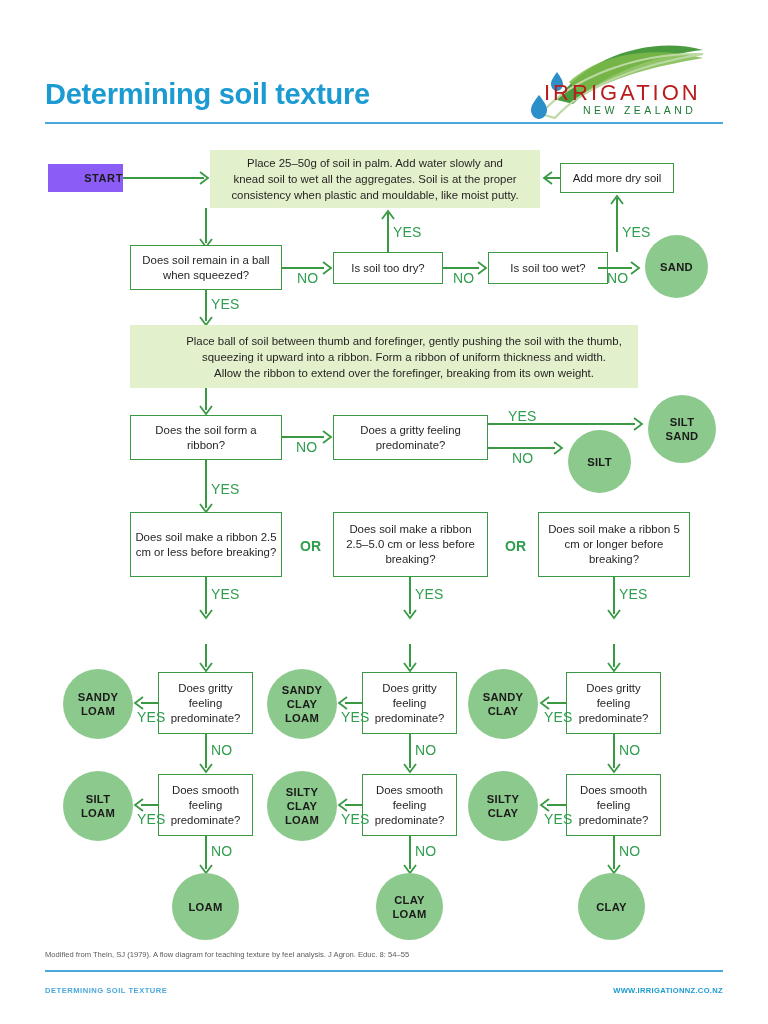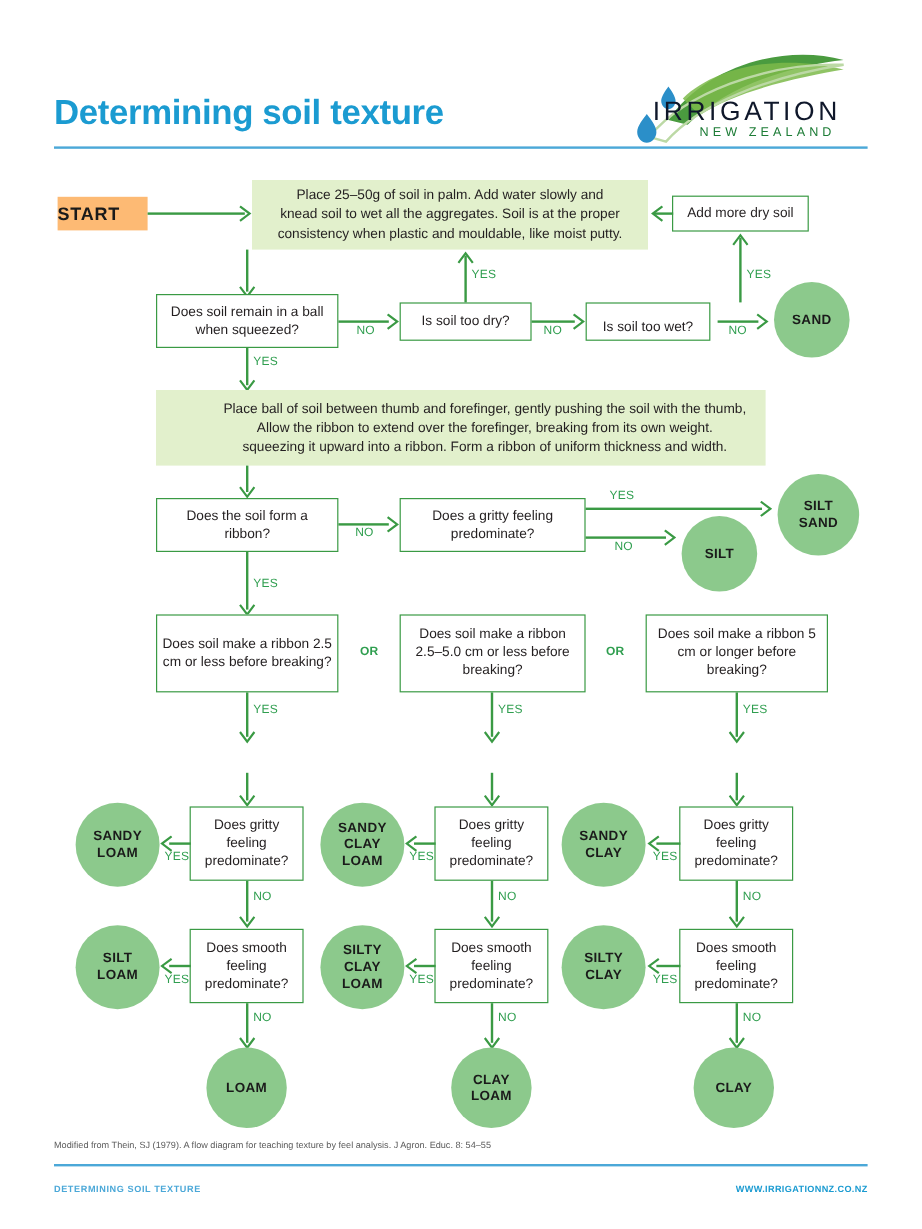--- a/index.html
+++ b/index.html
@@ -46,21 +46,21 @@
     top: 38px;
     width: 208px;
     height: 82px;
   }
   .logo-word {
     position: absolute;
     left: 27px;
     top: 42px;
     font-size: 22px;
     letter-spacing: 3.0px;
-    color: #0f172a;
+    color: #b91c1c;
     font-weight: 400;
     white-space: nowrap;
   }
   .logo-sub {
     position: absolute;
     left: 66px;
     top: 66px;
     font-size: 10.5px;
     letter-spacing: 3.4px;
     color: #1d7c36;
@@ -91,28 +91,28 @@
     line-height: 16px;
     text-align: center;
     display: flex;
     align-items: center;
     justify-content: center;
     padding: 3px 8px;
   }
   .startbox {
     position: absolute;
     box-sizing: border-box;
-    background: #fdba74;
+    background: #8b5cf6;
     color: #1a1a1a;
-    font-size: 15px;
+    font-size: 11px;
     font-weight: bold;
     letter-spacing: 0.6px;
     display: flex;
     align-items: center;
-    justify-content: flex-start;
+    justify-content: flex-end;
   }
   .circle {
     position: absolute;
     box-sizing: border-box;
     border-radius: 50%;
     background: #8cc98c;
     color: #1a1a1a;
     font-size: 11.2px;
     font-weight: bold;
     line-height: 14px;
@@ -124,21 +124,21 @@
   }
 
   
   .ln {
     position: absolute;
     background: #3a9a44;
   }
   .lbl {
     position: absolute;
     color: #2f9e4f;
-    font-size: 10px;
+    font-size: 14px;
     font-weight: 500;
     white-space: nowrap;
     letter-spacing: 0.2px;
   }
   .lbl.or {
     color: #2f9e4f;
   }
   .arw { position: absolute; }
 
   
@@ -233,21 +233,21 @@
   </svg>
 
   <div class="qbox" style="left:130px; top:245px; width:152px; height:45px;">
     <span>Does soil remain in a ball when squeezed?</span>
   </div>
 
   <div class="qbox" style="left:333px; top:252px; width:110px; height:32px;">
     <span>Is soil too dry?</span>
   </div>
 
-  <div class="qbox" style="left:488px; top:252px; width:104px; height:32px;align-items:flex-end;">
+  <div class="qbox" style="left:488px; top:252px; width:120px; height:32px;">
     <span>Is soil too wet?</span>
   </div>
 
   <div class="circle" style="left:645px; top:235px; width:63px; height:63px;">
     <span>SAND</span>
   </div>
 
   <div class="ln" style="left:282px; top:267.1px; width:42px; height:1.8px;"></div>
   <svg class="arw" style="left:322px; top:261px;" width="12" height="14" viewBox="0 0 12 14">
     <path d="M1 1 L9 7 L1 13" fill="none" stroke="#3a9a44" stroke-width="1.8"></path>
@@ -280,22 +280,22 @@
 
   <div class="ln" style="left:205.1px; top:290px; width:1.8px; height:31px;"></div>
   <svg class="arw" style="left:199px; top:316px;" width="14" height="12" viewBox="0 0 14 12">
     <path d="M1 1 L7 9 L13 1" fill="none" stroke="#3a9a44" stroke-width="1.8"></path>
   </svg>
   <div class="lbl" style="left:211px; top:296px;">YES</div>
 
   <div class="instr" style="left:130px; top:325px; width:508px; height:63px;padding-left:48px;">
     <div>
       <div>Place ball of soil between thumb and forefinger, gently pushing the soil with the thumb,</div>
+      <div>squeezing it upward into a ribbon. Form a ribbon of uniform thickness and width.</div>
       <div>Allow the ribbon to extend over the forefinger, breaking from its own weight.</div>
-      <div>squeezing it upward into a ribbon. Form a ribbon of uniform thickness and width.</div>
     </div>
   </div>
 
   <div class="ln" style="left:205.1px; top:388px; width:1.8px; height:22px;"></div>
   <svg class="arw" style="left:199px; top:405px;" width="14" height="12" viewBox="0 0 14 12">
     <path d="M1 1 L7 9 L13 1" fill="none" stroke="#3a9a44" stroke-width="1.8"></path>
   </svg>
 
   <div class="qbox" style="left:130px; top:415px; width:152px; height:45px;">
     <span>Does the soil form a ribbon?</span>

